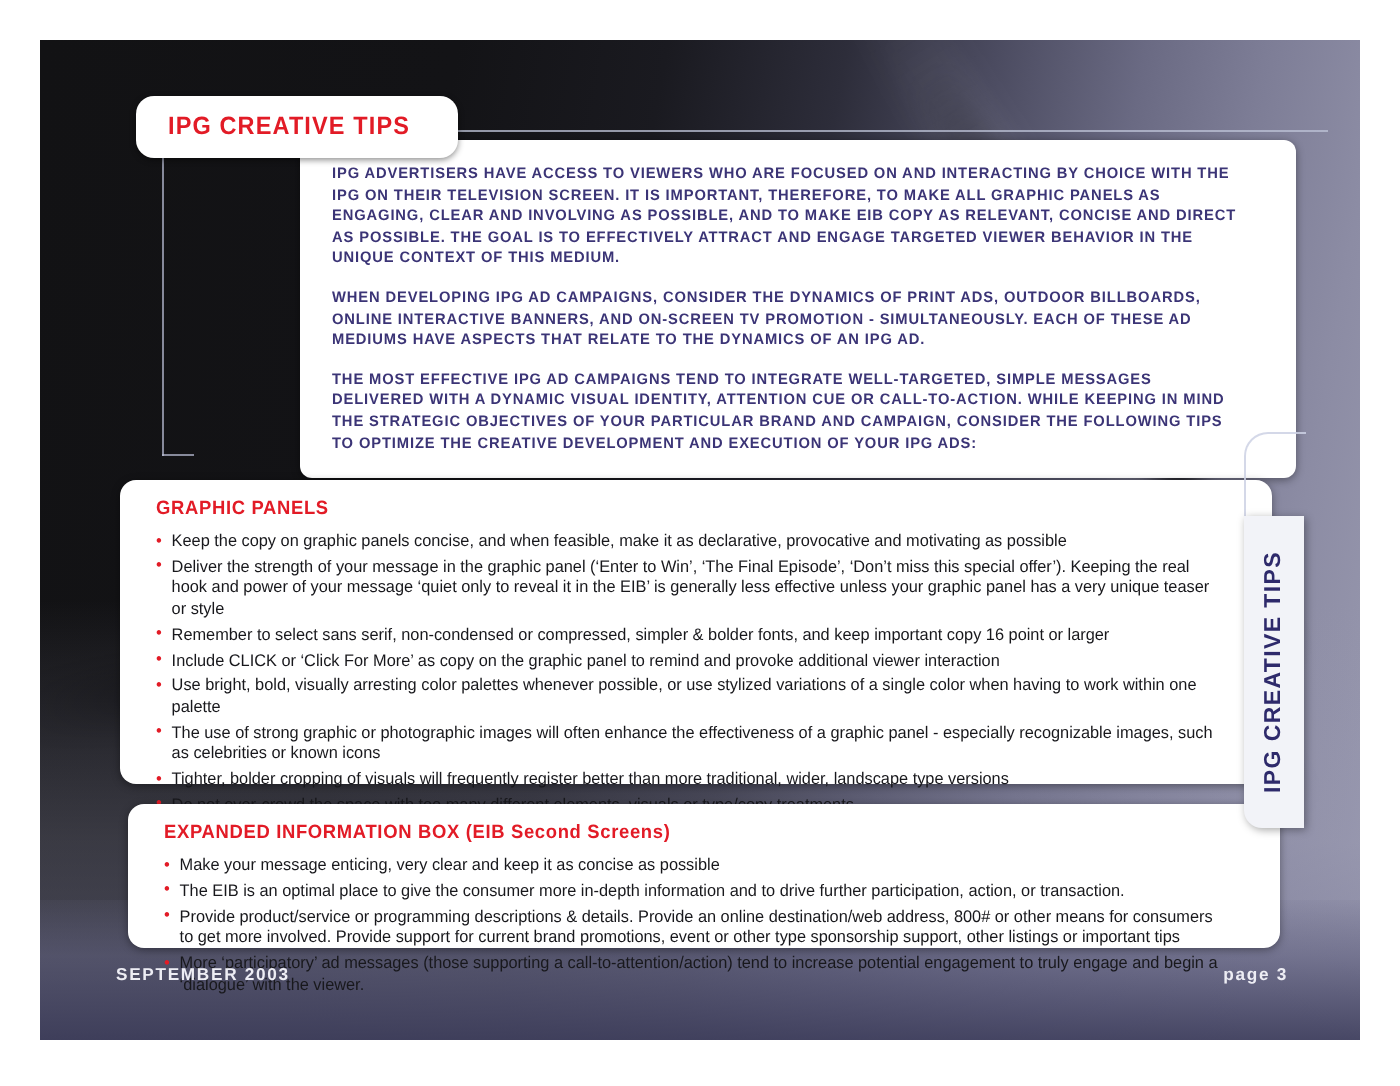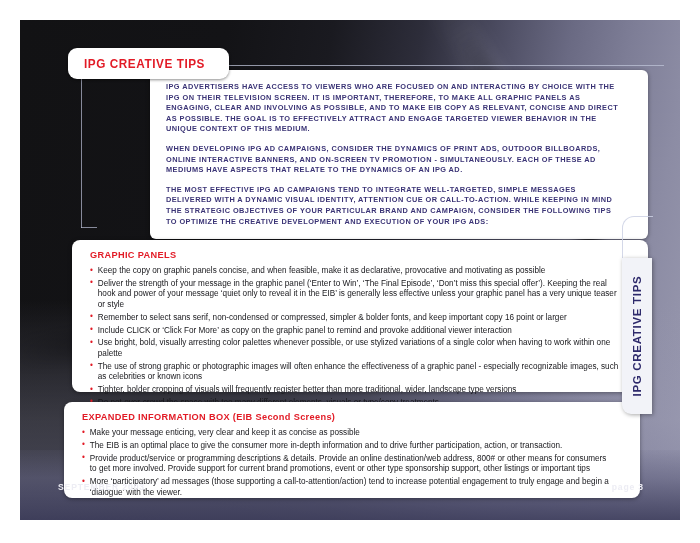--- a/index.html
+++ b/index.html
@@ -163,30 +163,30 @@
 
   
   .content-box {
     position: absolute;
     background: #ffffff;
     border-radius: 8px;
     box-shadow: 0 1px 4px rgba(0,0,0,0.38);
     z-index: 4;
   }
   #box-graphic-panels {
-    left: 52px;
+    left: 40px;
     top: 220px;
     width: 576px;
     height: 152px;
   }
   #box-eib {
     left: 44px;
     top: 382px;
     width: 576px;
-    height: 96px;
+    height: 72px;
   }
   .box-inner { padding: 9px 16px 8px 18px; }
   .section-heading {
     font-family: "Liberation Sans Narrow", "Liberation Sans", sans-serif;
     font-size: 9.6px;
     font-weight: bold;
     letter-spacing: 0.35px;
     color: #E21B26;
     margin: 0 0 5px 0;
     transform: scaleX(0.96);

